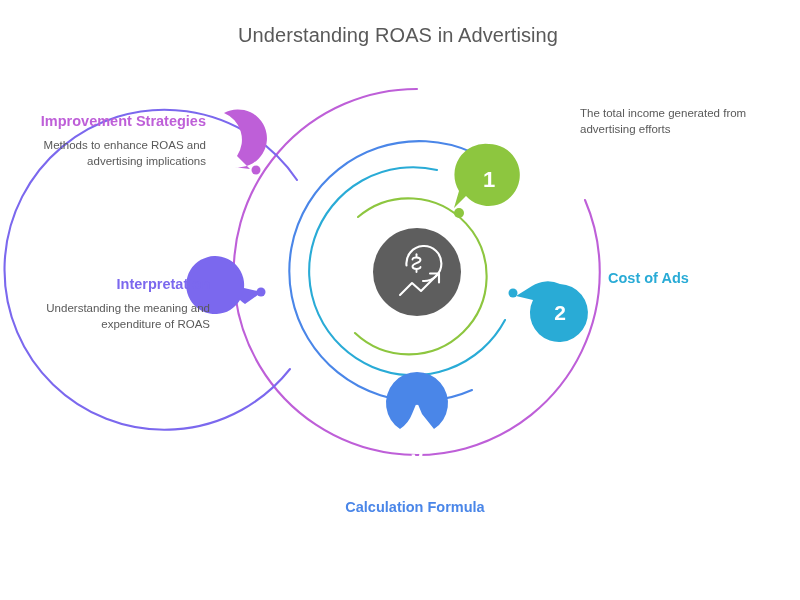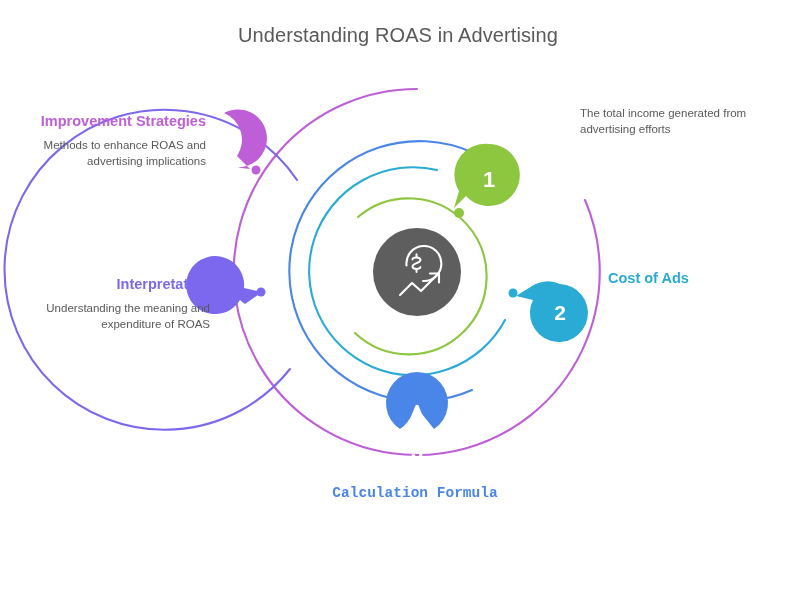--- a/index.html
+++ b/index.html
@@ -54,21 +54,21 @@
 
   .align-right { text-align: right; }
   .align-left  { text-align: left; }
   .align-center{ text-align: center; }
 
   
   #block-5 { left: 0px;   top: 112px; padding-left: 16px;  }
   #block-4 { left: 0px;   top: 275px; margin-left: 20px; }
   #block-1 { left: 580px; top: 105px; }
   #block-2 { left: 608px; top: 269px; }
-  #block-3 { left: 305px; top: 484px; width: 220px; font-family: Liberation Mono, monospace; }
+  #block-3 { left: 305px; top: 498px; width: 220px; }
 </style>
 </head>
 <body>
 
 <div id="page-title" style="color: rgb(89, 89, 89);">Understanding ROAS in Advertising</div>
 
 <svg id="diagram" viewBox="0 0 800 600">
 
   <path d="M 417 89
            A 183 183 0 1 0 585 200" fill="none" stroke="#BE5FD8" stroke-width="2.1" stroke-linecap="round"></path>

